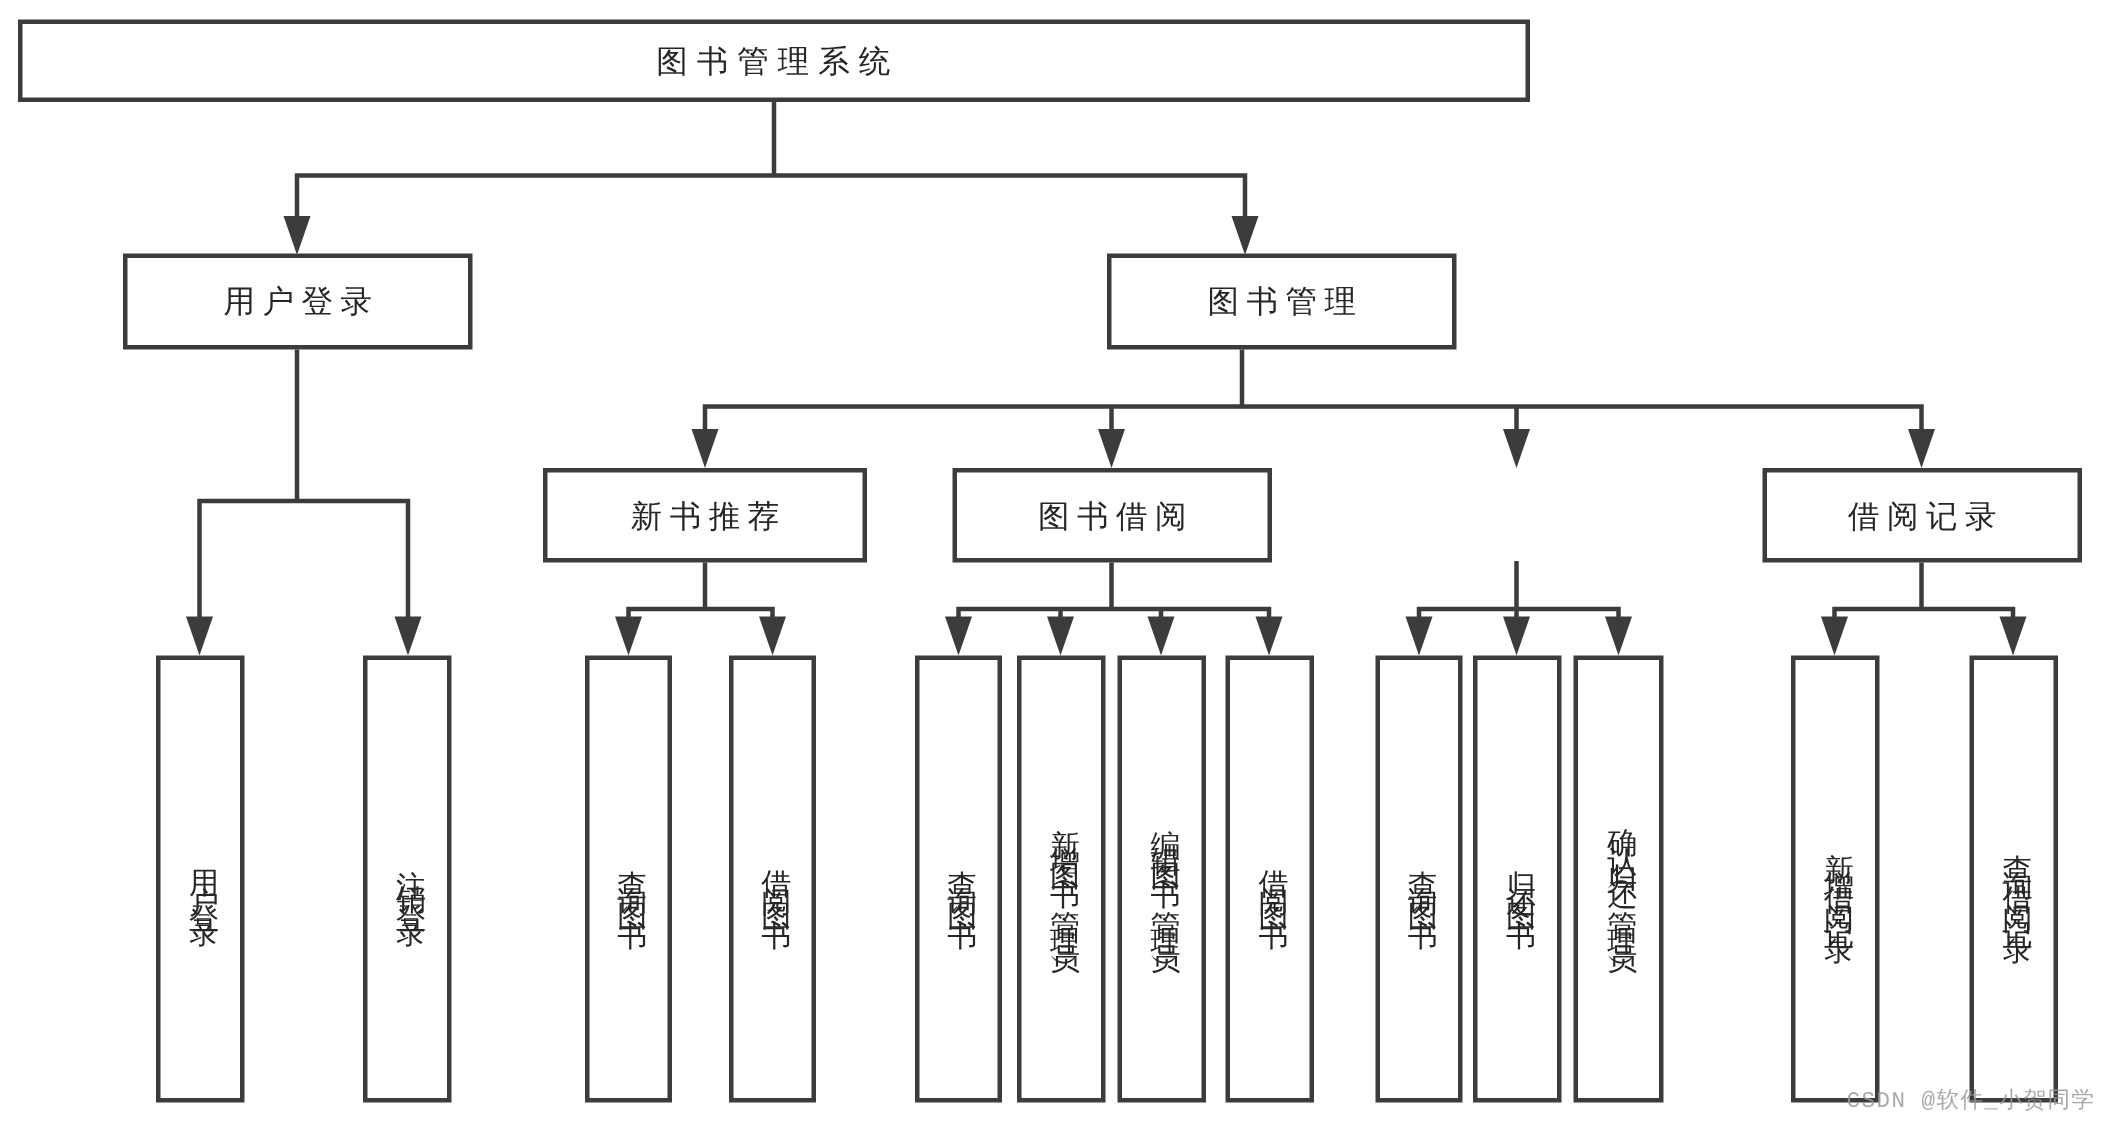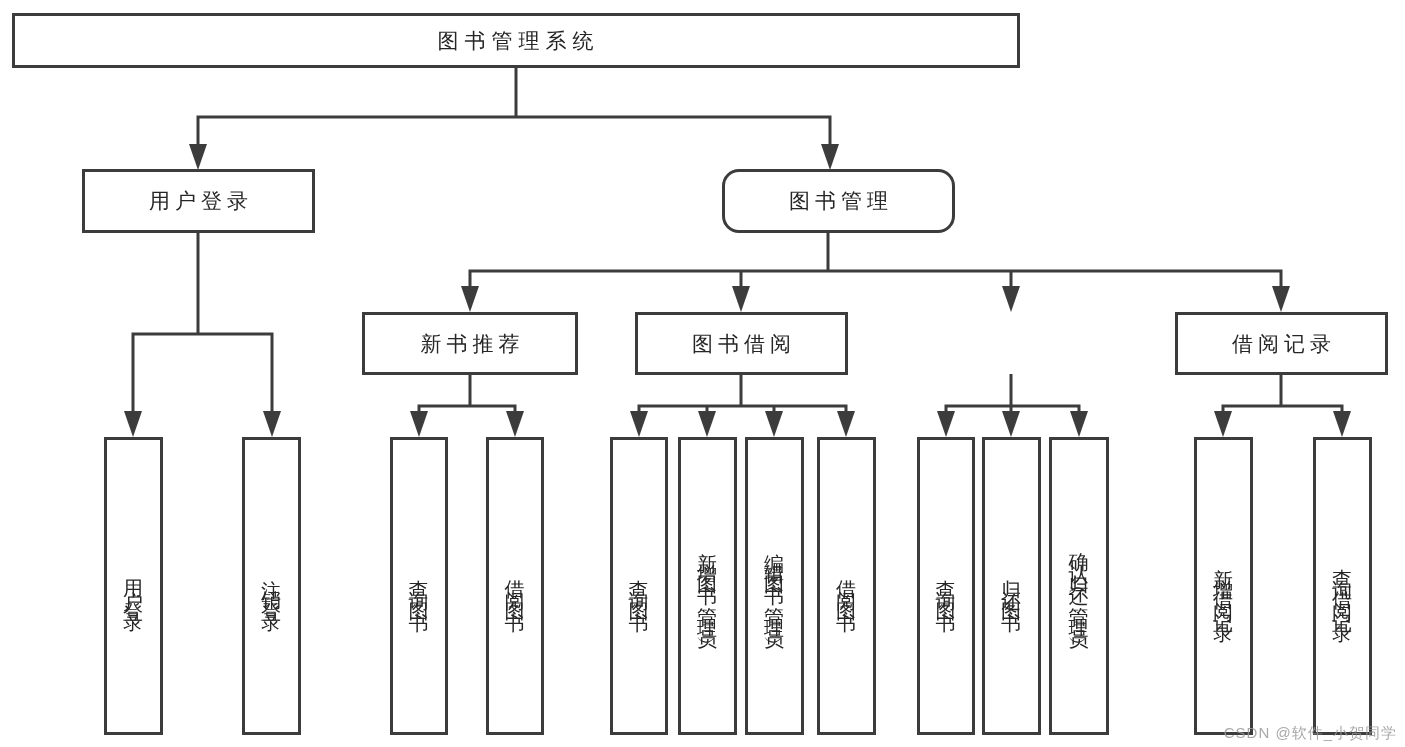--- a/index.html
+++ b/index.html
@@ -1,21 +1,21 @@
 <!DOCTYPE html>
 <html><head>
 <meta charset="utf-8">
 <style>
   html, body { margin: 0; padding: 0; background: #ffffff; }
   #canvas {
     position: relative;
     width: 1405px;
     height: 747px;
     background: #ffffff;
-    font-family: Liberation Sans, sans-serif;
+    font-family: Liberation Mono, monospace;
     overflow: hidden;
   }
   #connectors {
     position: absolute;
     left: 0; top: 0;
     width: 1405px; height: 747px;
     pointer-events: none;
   }
   .box {
     position: absolute;
@@ -87,21 +87,21 @@
       <polygon points="1002,411 1020,411 1011,437"></polygon>
       <polygon points="1070,411 1088,411 1079,437"></polygon>
       <polygon points="1214,411 1232,411 1223,437"></polygon>
       <polygon points="1333,411 1351,411 1342,437"></polygon>
     </g>
   </svg>
 
   <div class="box hbox root-box" style="left:12px; top:13px; width:1008px; height:55px;">图书管理系统</div>
 
   <div class="box hbox" style="left:82px; top:169px; width:233px; height:64px;">用户登录</div>
-  <div class="box hbox" style="left:722px; top:169px; width:233px; height:64px;border-radius:17px;">图书管理</div>
+  <div class="box hbox" style="left:738px; top:169px; width:233px; height:64px;">图书管理</div>
 
   <div class="box hbox" style="left:635px; top:312px; width:213px; height:63px;">图书借阅</div>
   <div class="box hbox" style="left:362px; top:312px; width:216px; height:63px;">新书推荐</div>
   <div class="box hbox" style="left:1175px; top:312px; width:213px; height:63px;">借阅记录</div>
 
   <div class="box leaf" style="left:104px; top:437px; width:59px; height:298px;">用户登录</div>
   <div class="box leaf" style="left:242px; top:437px; width:59px; height:298px;">注销登录</div>
 
   <div class="box leaf" style="left:390px; top:437px; width:58px; height:298px;">查询图书</div>
   <div class="box leaf" style="left:486px; top:437px; width:58px; height:298px;">借阅图书</div>

